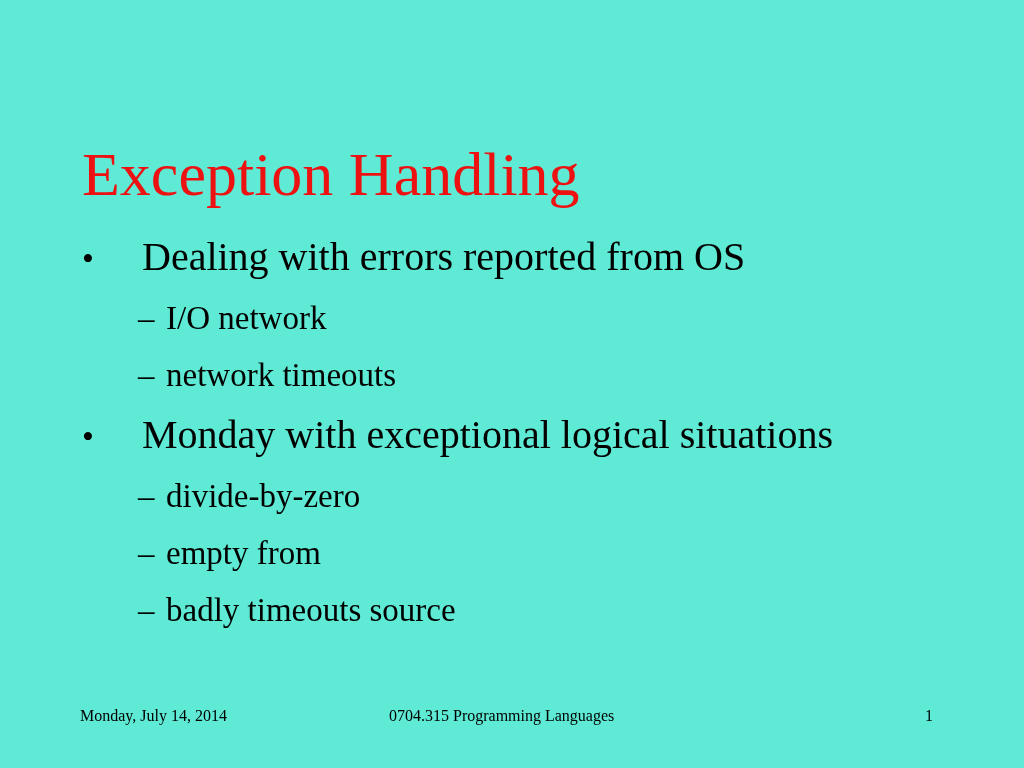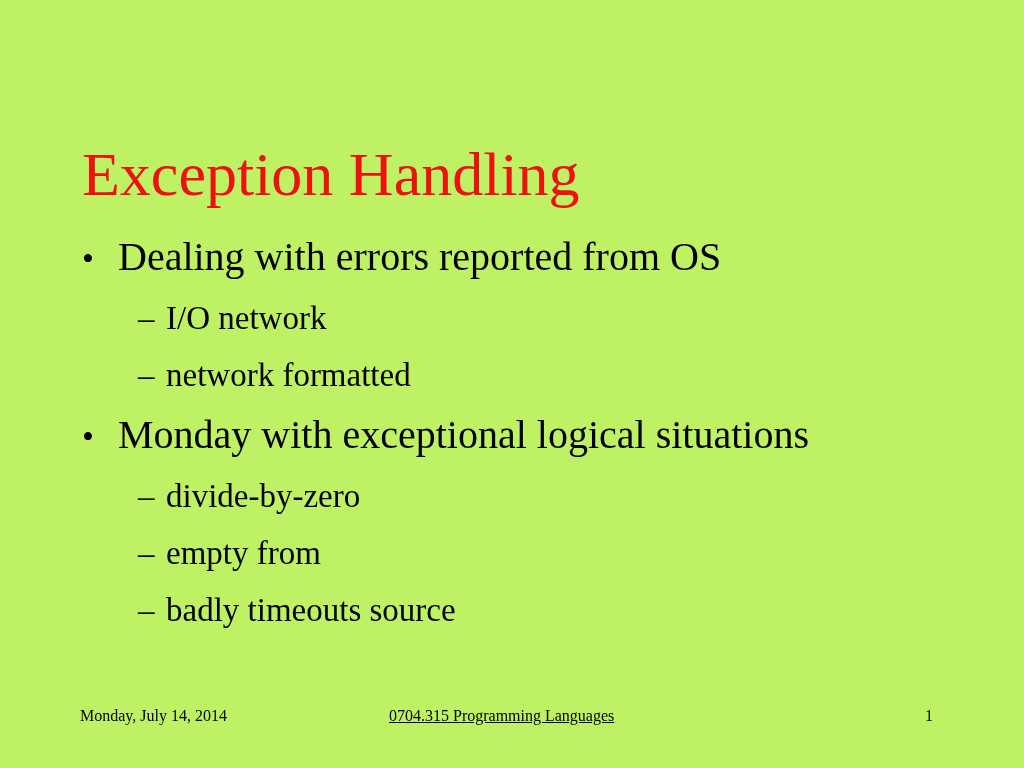--- a/index.html
+++ b/index.html
@@ -59,20 +59,21 @@
     width: 36px;
     flex: 0 0 36px;
     font-size: 34px;
     line-height: 62px;
     color: #000000;
     text-align: left;
   }
   .lvl1 .btext {
     flex: 1 1 auto;
     white-space: nowrap;
+    margin-left: 24px;
   }
 
   
   .lvl2 {
     font-size: 33px;
     line-height: 57px;
     color: #000000;
     padding-left: 56px;
   }
   .lvl2 .marker {
@@ -103,49 +104,48 @@
     position: absolute;
     left: 80px;
     top: 0;
     white-space: nowrap;
   }
   .footer-center {
     position: absolute;
     left: 389px;
     top: 0;
     white-space: nowrap;
-    text-decoration: underline;
   }
   .footer-page {
     position: absolute;
     left: 925px;
     top: 0;
     white-space: nowrap;
   }
 </style>
 </head>
 <body>
 
-<div class="slide" style="background: #bef264;">
+<div class="slide" style="background: #5eead4;">
 
   <h1 class="slide-title" style="color: rgb(238, 17, 17);">Exception Handling</h1>
 
   <div class="body-area">
 
   <div class="bullet-row lvl1">
         <span class="marker">•</span>
         <span class="btext">Dealing with errors reported from OS</span>
       </div>
       <div class="bullet-row lvl2">
         <span class="marker">–</span>
         <span class="btext">I/O network</span>
       </div>
       <div class="bullet-row lvl2">
         <span class="marker">–</span>
-        <span class="btext">network formatted</span>
+        <span class="btext">network timeouts</span>
       </div>
       <div class="bullet-row lvl1">
         <span class="marker">•</span>
         <span class="btext">Monday with exceptional logical situations</span>
       </div>
       <div class="bullet-row lvl2">
         <span class="marker">–</span>
         <span class="btext">divide-by-zero</span>
       </div>
       <div class="bullet-row lvl2">

